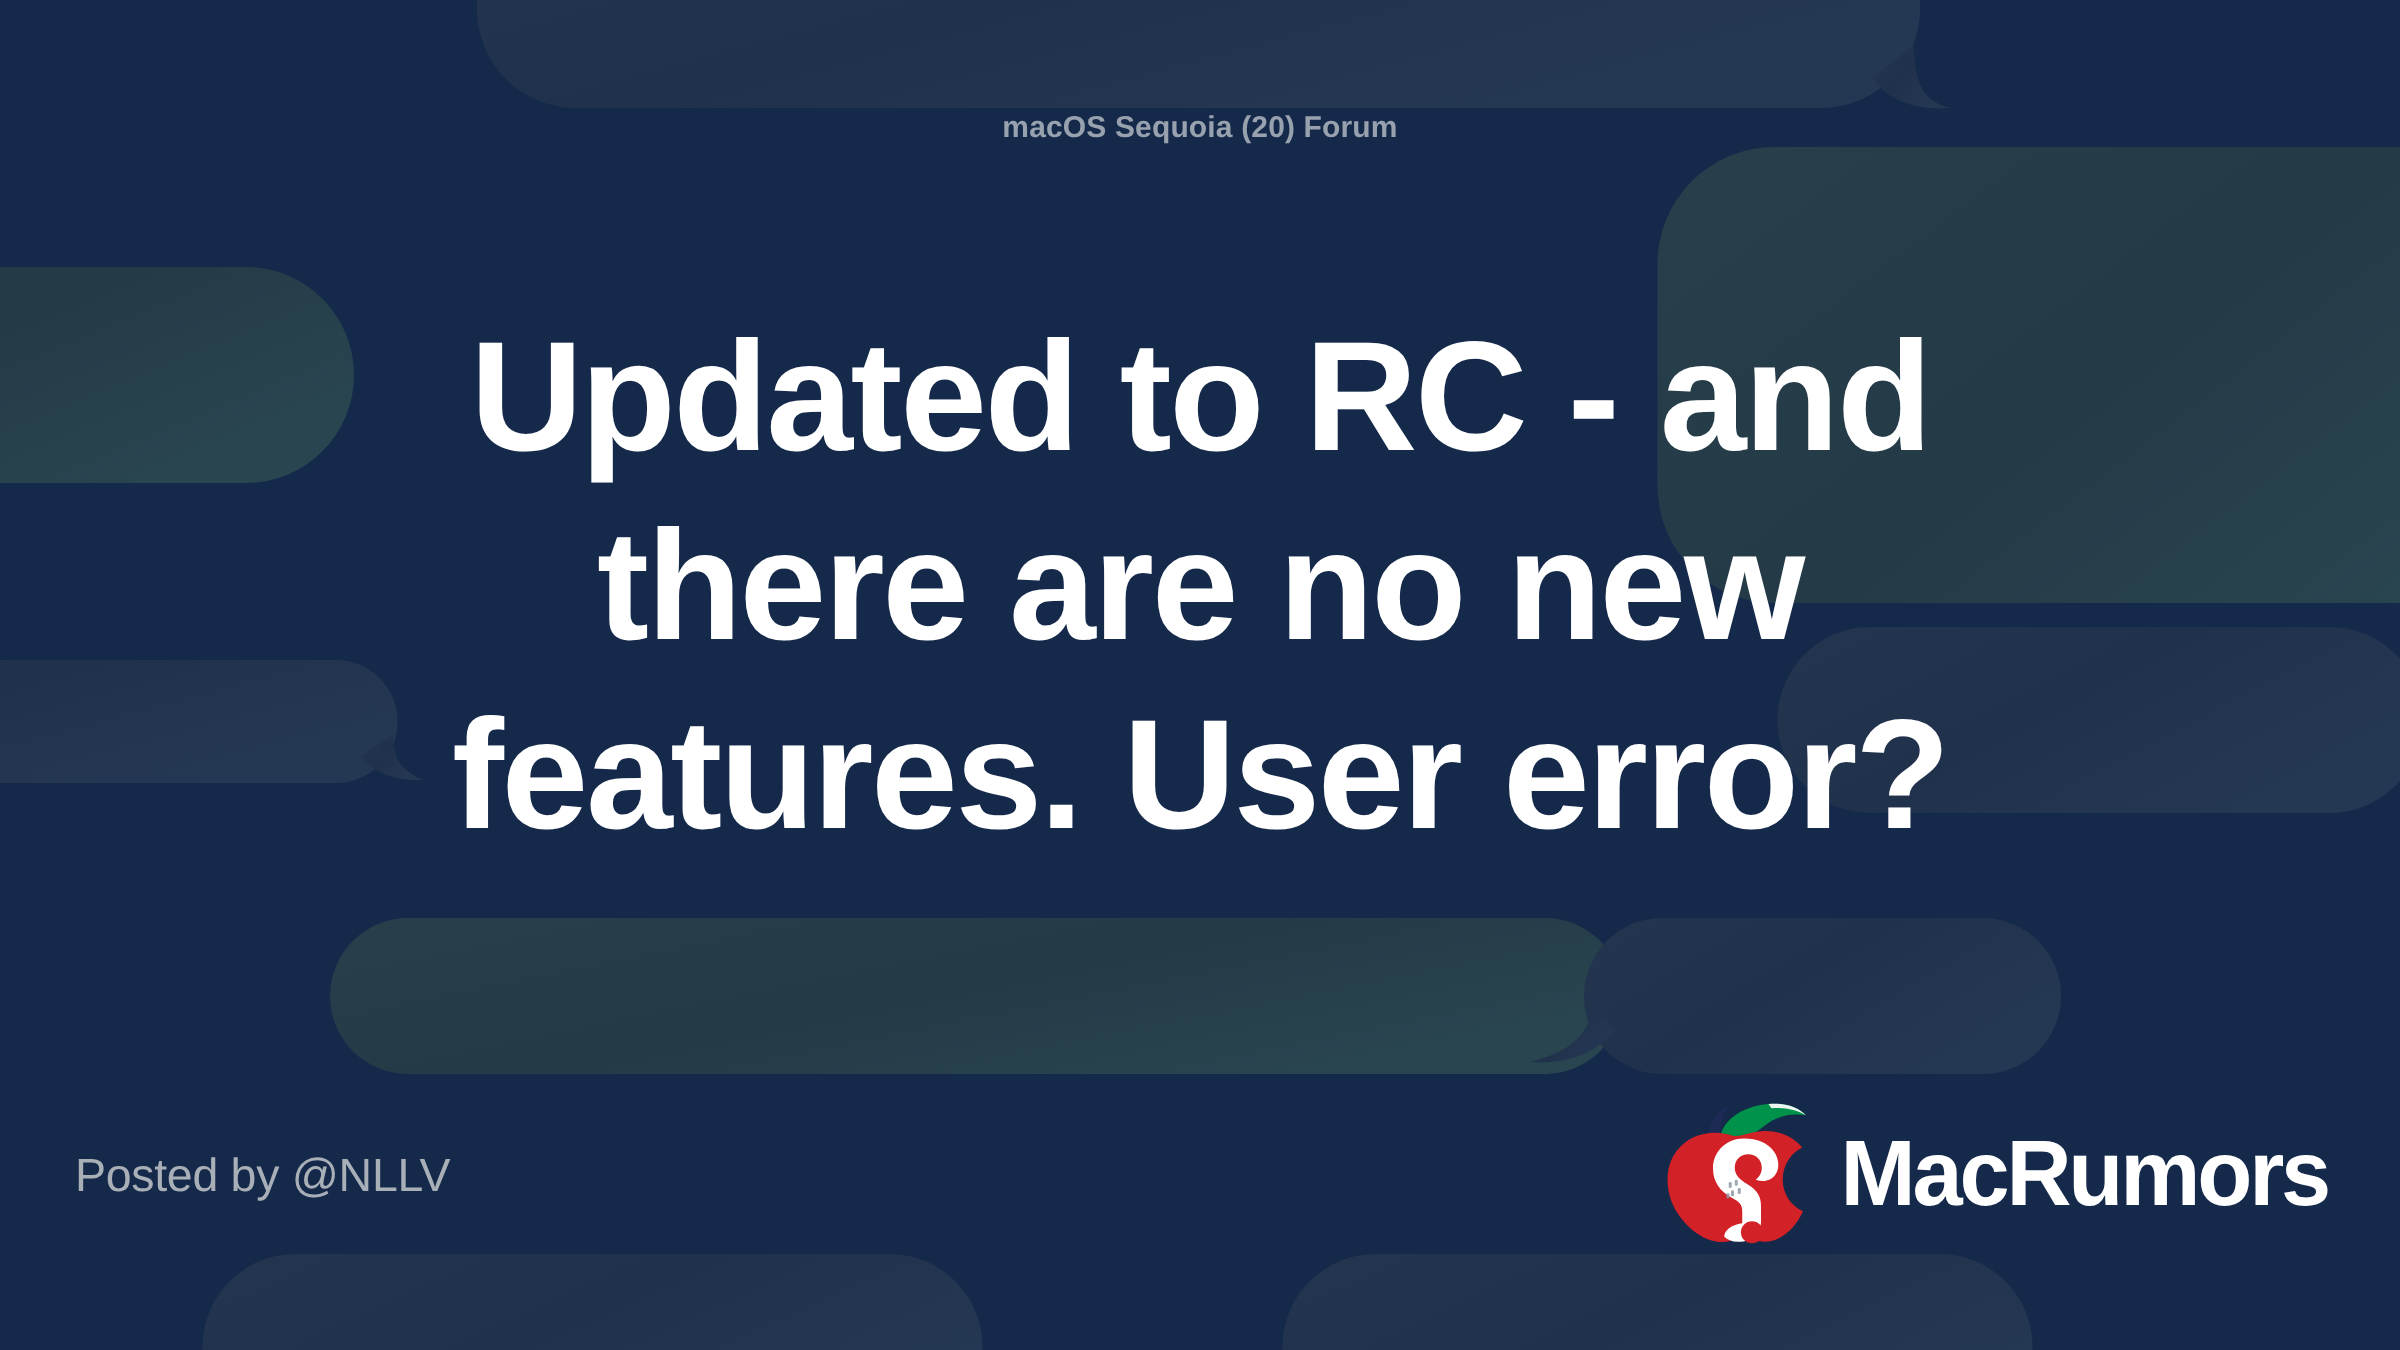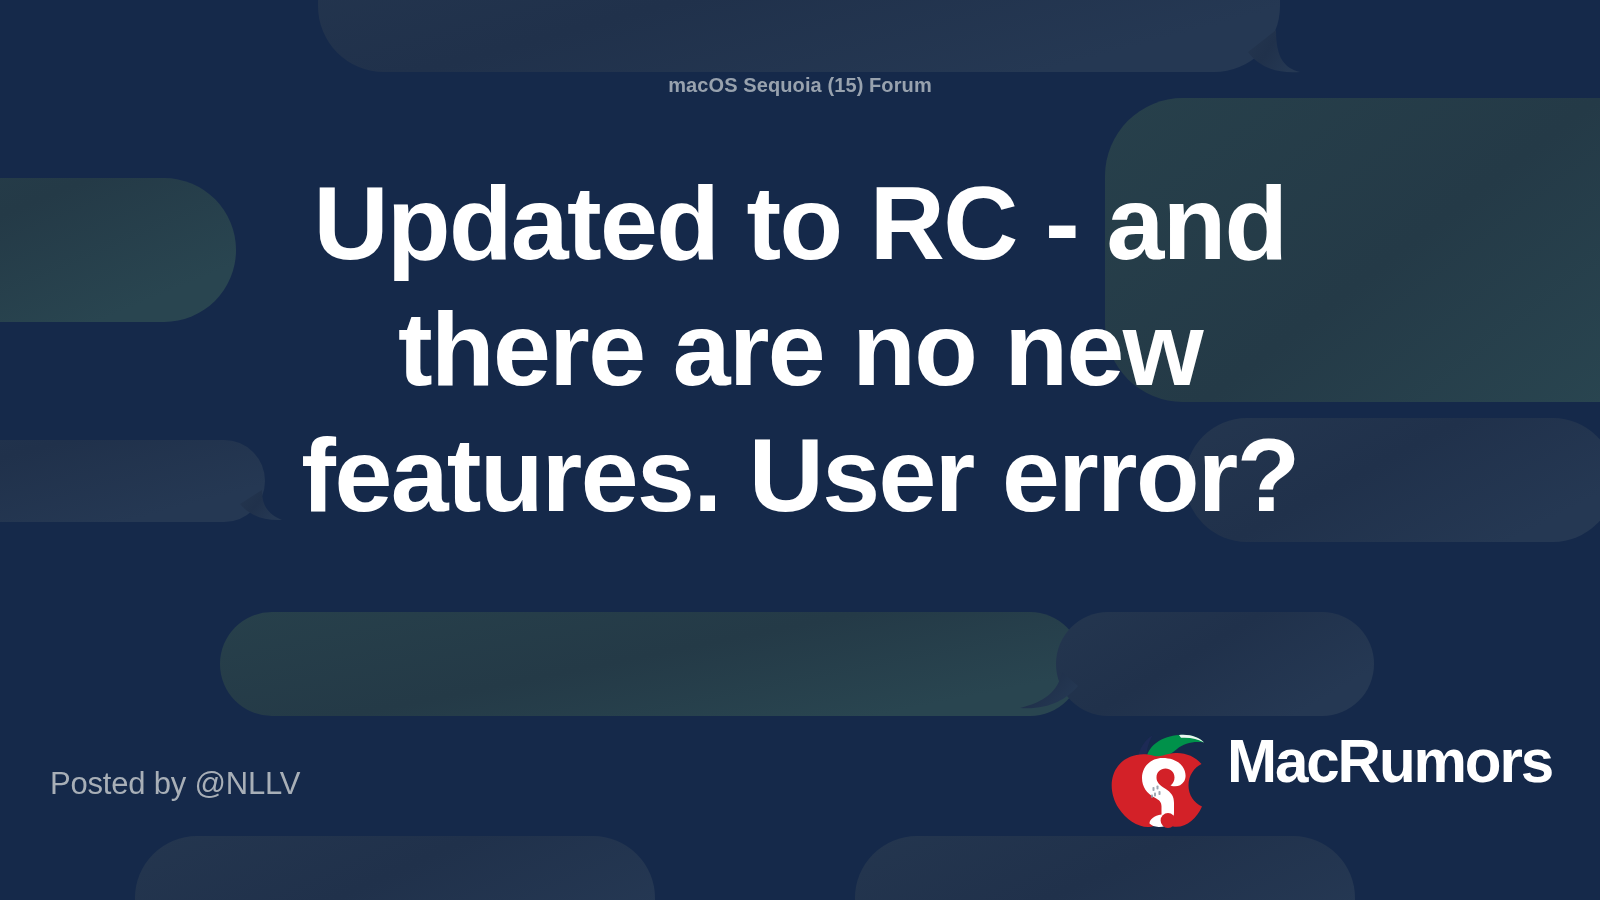--- a/index.html
+++ b/index.html
@@ -51,41 +51,42 @@
   .headline {
     width:1120px;
     text-align:center;
     color:#ffffff;
     font-size:104px;
     line-height:126px;
     font-weight:bold;
     letter-spacing:-1.6px;
     word-spacing:1px;
     text-rendering:optimizeLegibility;
+    margin-top:42px;
   }
 
   
   .posted-by {
     position:absolute;
     left:50px;
     top:766px;
     font-size:31px;
     font-weight:normal;
     letter-spacing:-0.2px;
     color:#a8afb7;
     white-space:nowrap;
   }
 
   .brand {
     position:absolute;
     right:38px;
     top:730px;
     height:106px;
     display:flex;
-    align-items:flex-start;
+    align-items:center;
     gap:12px;
   }
   .brand-logo { display:block; }
   .brand-name {
     color:#ffffff;
     font-size:62px;
     font-weight:bold;
     letter-spacing:-2.2px;
     line-height:1;
     margin-left:2px;
@@ -146,21 +147,21 @@
 
     <g>
       <rect x="135" y="836" width="520" height="130" rx="62" fill="url(#gBlue)"></rect>
     </g>
 
     <g>
       <rect x="855" y="836" width="500" height="130" rx="62" fill="url(#gBlue)"></rect>
     </g>
   </svg>
 
-  <div class="forum-label">macOS Sequoia (15) Forum</div>
+  <div class="forum-label">macOS Sequoia (20) Forum</div>
 
   <div class="headline-wrap">
     <h1 class="headline">Updated to RC - and there are no new features. User error?</h1>
   </div>
 
   <div class="posted-by">Posted by @NLLV</div>
 
   <div class="brand">
 
     <svg class="brand-logo" width="108" height="104" viewBox="0 0 108 104" aria-hidden="true">

